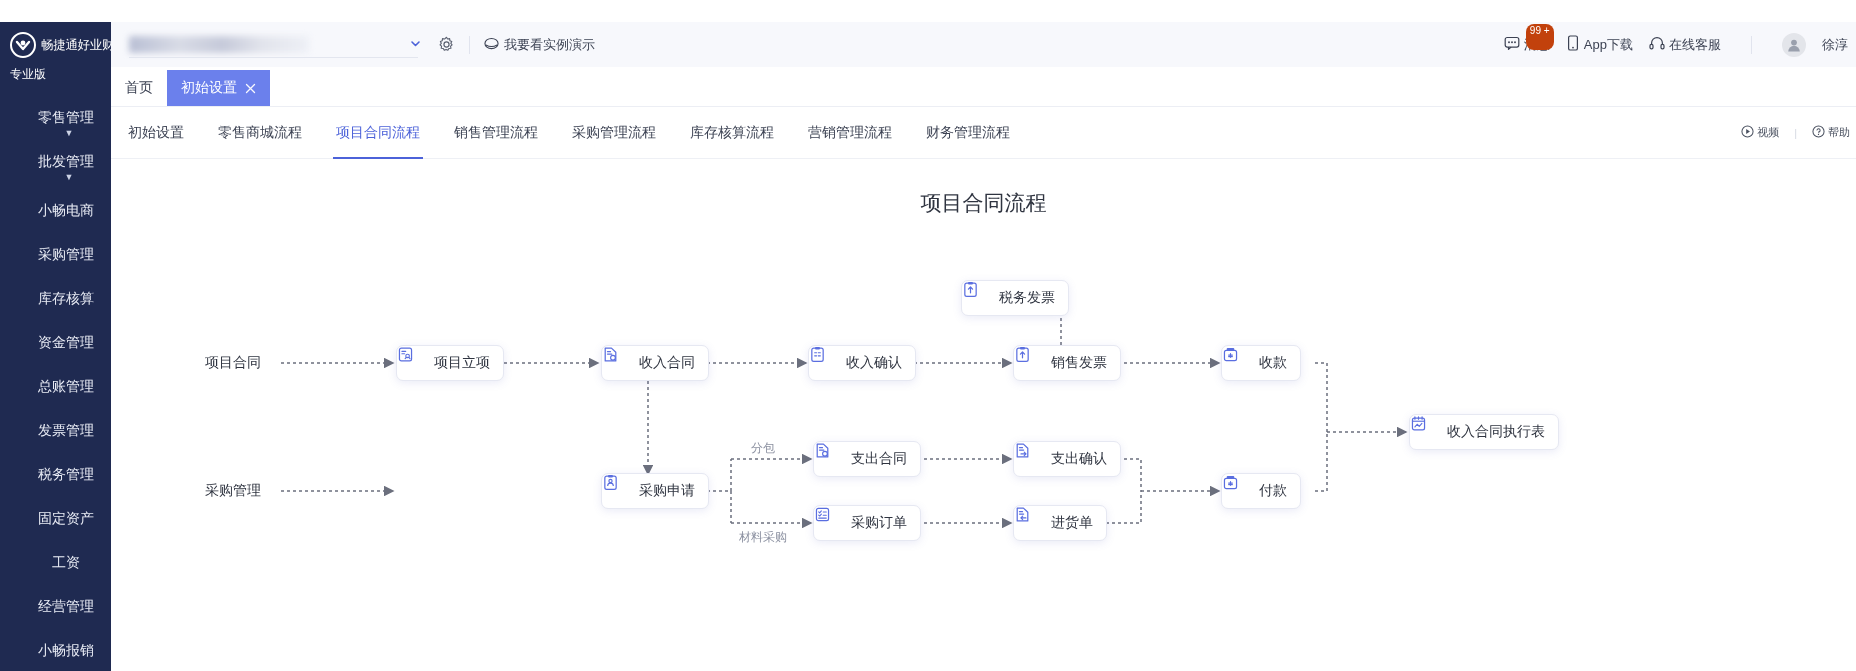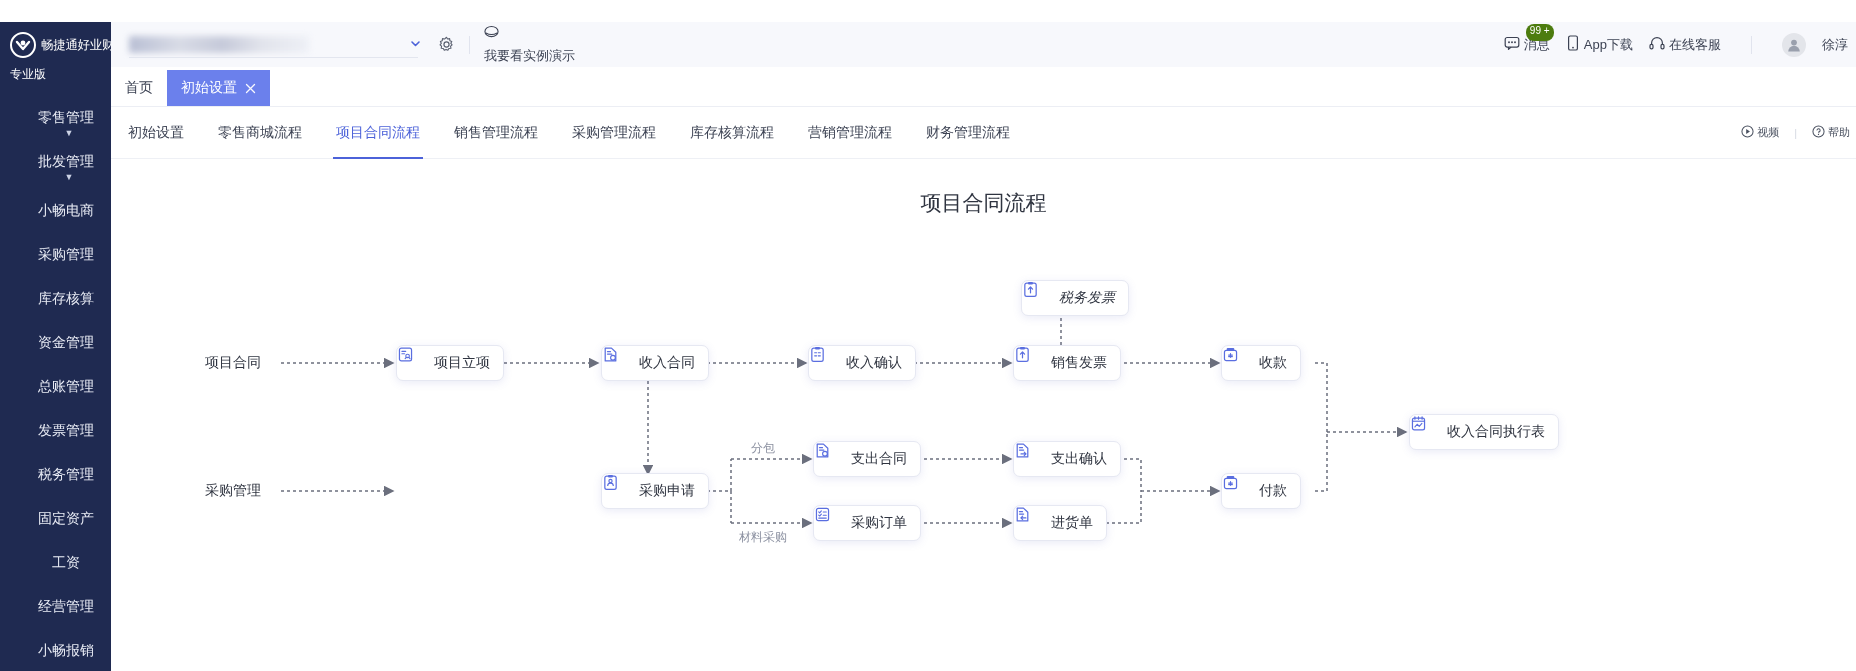--- a/index.html
+++ b/index.html
@@ -49,27 +49,27 @@
     width: 180px; height: 17px; margin-left: 6px;
     background: linear-gradient(90deg,#b9bfd4 0%, #d8dbe6 28%, #c6cada 52%, #e2e4ec 74%, #eef0f6 100%);
     filter: blur(3px); border-radius: 2px;
   }
   .search-underline {
     position:absolute; left:6px; right:10px; bottom:2px; height:1px; background:#e3e6ef;
   }
   .chev-down { margin-left:auto; color:#4c62d9; font-size: 12px; padding-right: 6px; }
   .gear { margin-left: 10px; color:#5a6070; display:flex; align-items:center; cursor:pointer;}
   .hdr-sep { width:1px; height:18px; background:#e1e4ee; margin: 0 14px; }
-  .demo-link { display:flex; gap:5px; color:#3c4253; font-size:13px; cursor:pointer;flex-direction:column;}
+  .demo-link { display:flex; align-items:center; gap:5px; color:#3c4253; font-size:13px; cursor:pointer;}
   .hdr-right { margin-left:auto; display:flex; align-items:center; padding-right: 8px; gap: 16px; }
   .hdr-btn { display:flex; align-items:center; gap:4px; color:#3c4253; font-size:13px; cursor:pointer; position:relative; }
   .badge {
     position:absolute; left: 22px; top: -11px;
-    background:#4d7c0f; color:#fff; font-size:10px; line-height:14px;
-    height:17px; min-width:26px; padding: 0 4px; border-radius:8px; text-align:center;
+    background:#c2410c; color:#fff; font-size:10px; line-height:14px;
+    height:26px; min-width:26px; padding: 0 4px; border-radius:8px; text-align:center;
     white-space:nowrap;
   }
   .avatar {
     width: 24px; height: 24px; border-radius: 50%; background:#e3e5ea;
     display:flex; align-items:center; justify-content:center; color:#9aa0ad;
   }
   .user-name { color:#3c4253; font-size:13px; }
 
   
   .tabstrip {
@@ -363,21 +363,21 @@
           <line x1="1216" y1="273" x2="1295" y2="273" marker-end="url(#ah)"></line>
         </g>
       </svg>
 
       <div class="rowlabel" style="left:94px; top:195px;">项目合同</div>
       <div class="rowlabel" style="left:94px; top:323px;">采购管理</div>
 
       <div class="edgelabel" style="left:640px; top:281px;">分包</div>
       <div class="edgelabel" style="left:628px; top:370px;">材料采购</div>
 
-      <div class="node" style="left:910px; top:121px;font-style:italic;">
+      <div class="node" style="left:850px; top:121px;">
         <span class="ic">
           <svg width="17" height="17" viewBox="0 0 18 18">
               <rect x="3" y="2.2" width="12" height="14" rx="2" fill="none" stroke="#5a6ee0" stroke-width="1.3"></rect>
               <rect x="6.4" y="1" width="5.2" height="2.6" rx="1" fill="#5a6ee0"></rect>
               <path d="M9 12.5 V6.5 M6.8 8.6 L9 6.3 L11.2 8.6" fill="none" stroke="#5a6ee0" stroke-width="1.3" stroke-linecap="round" stroke-linejoin="round"></path>
             </svg>
         </span>
         <span>税务发票</span>
       </div>
 

